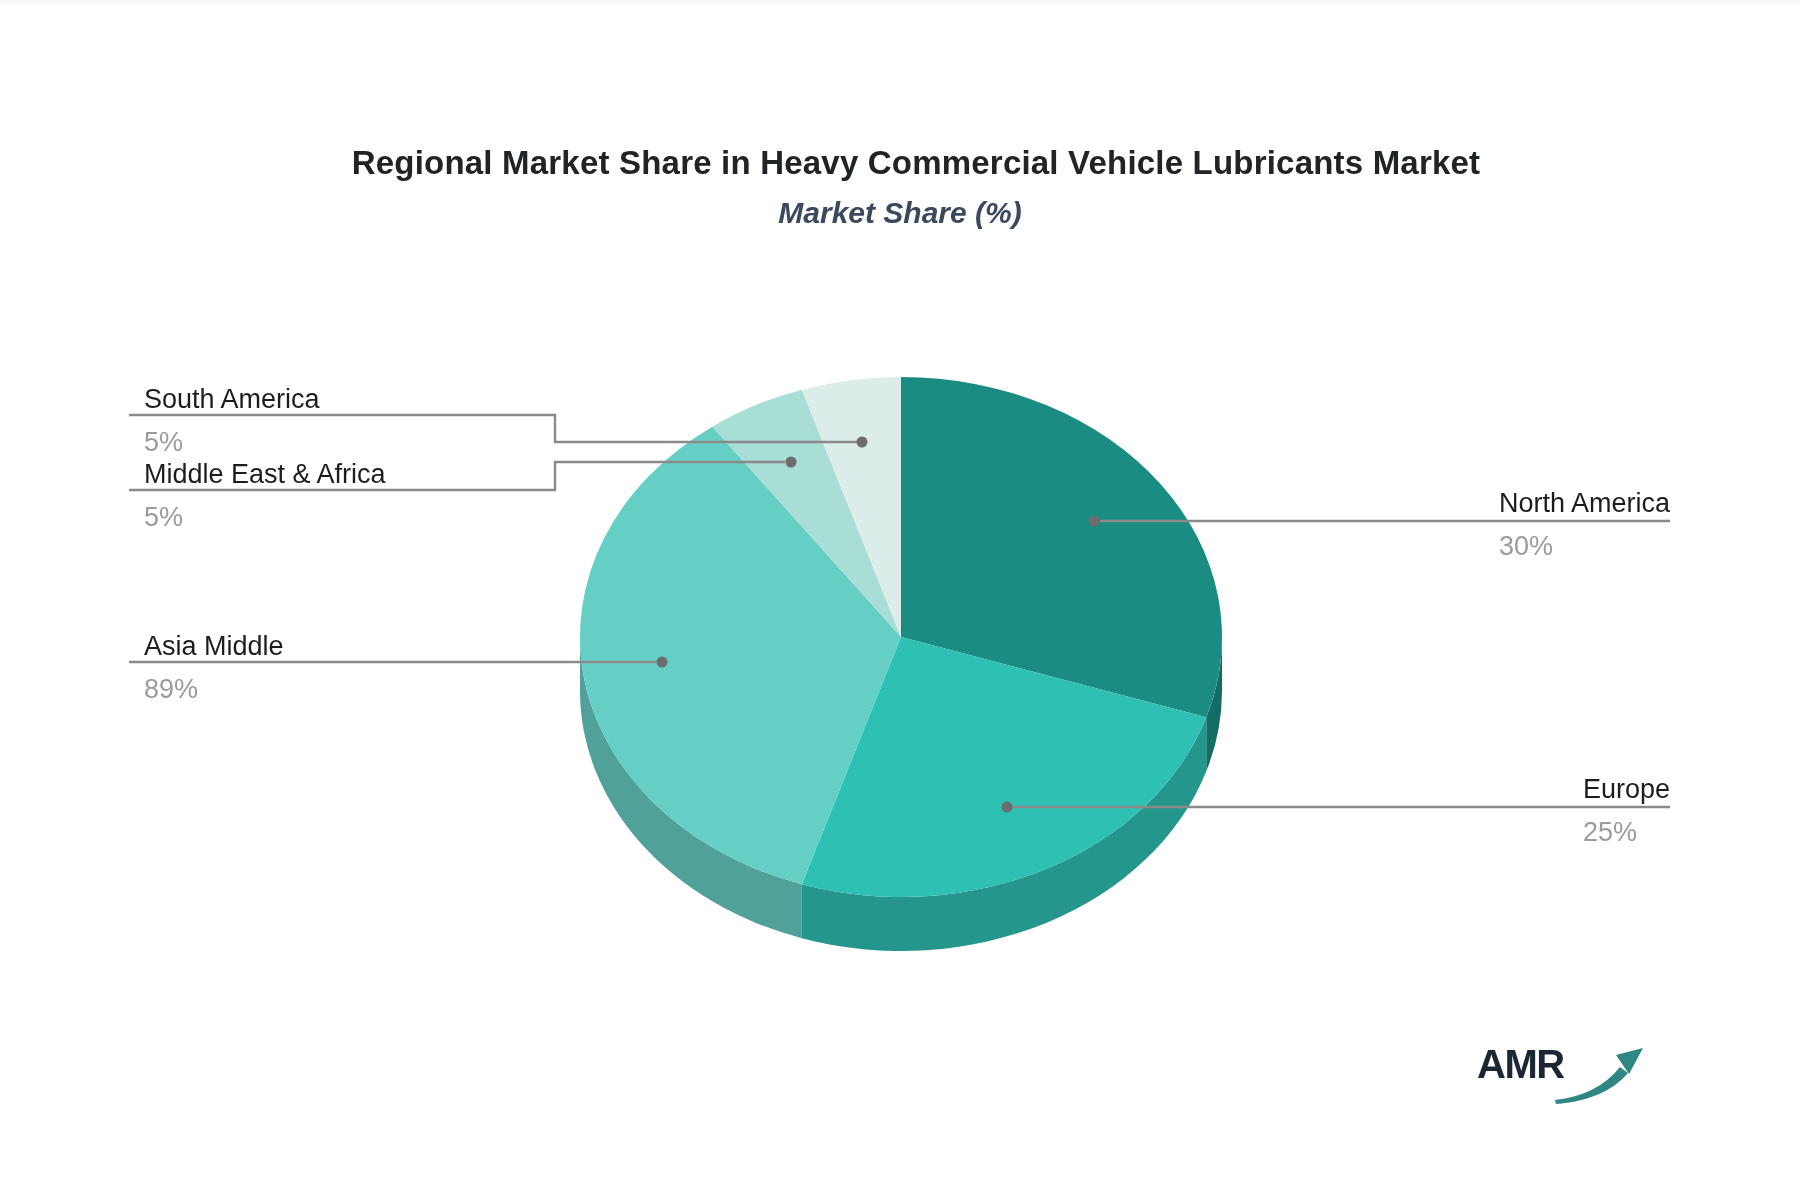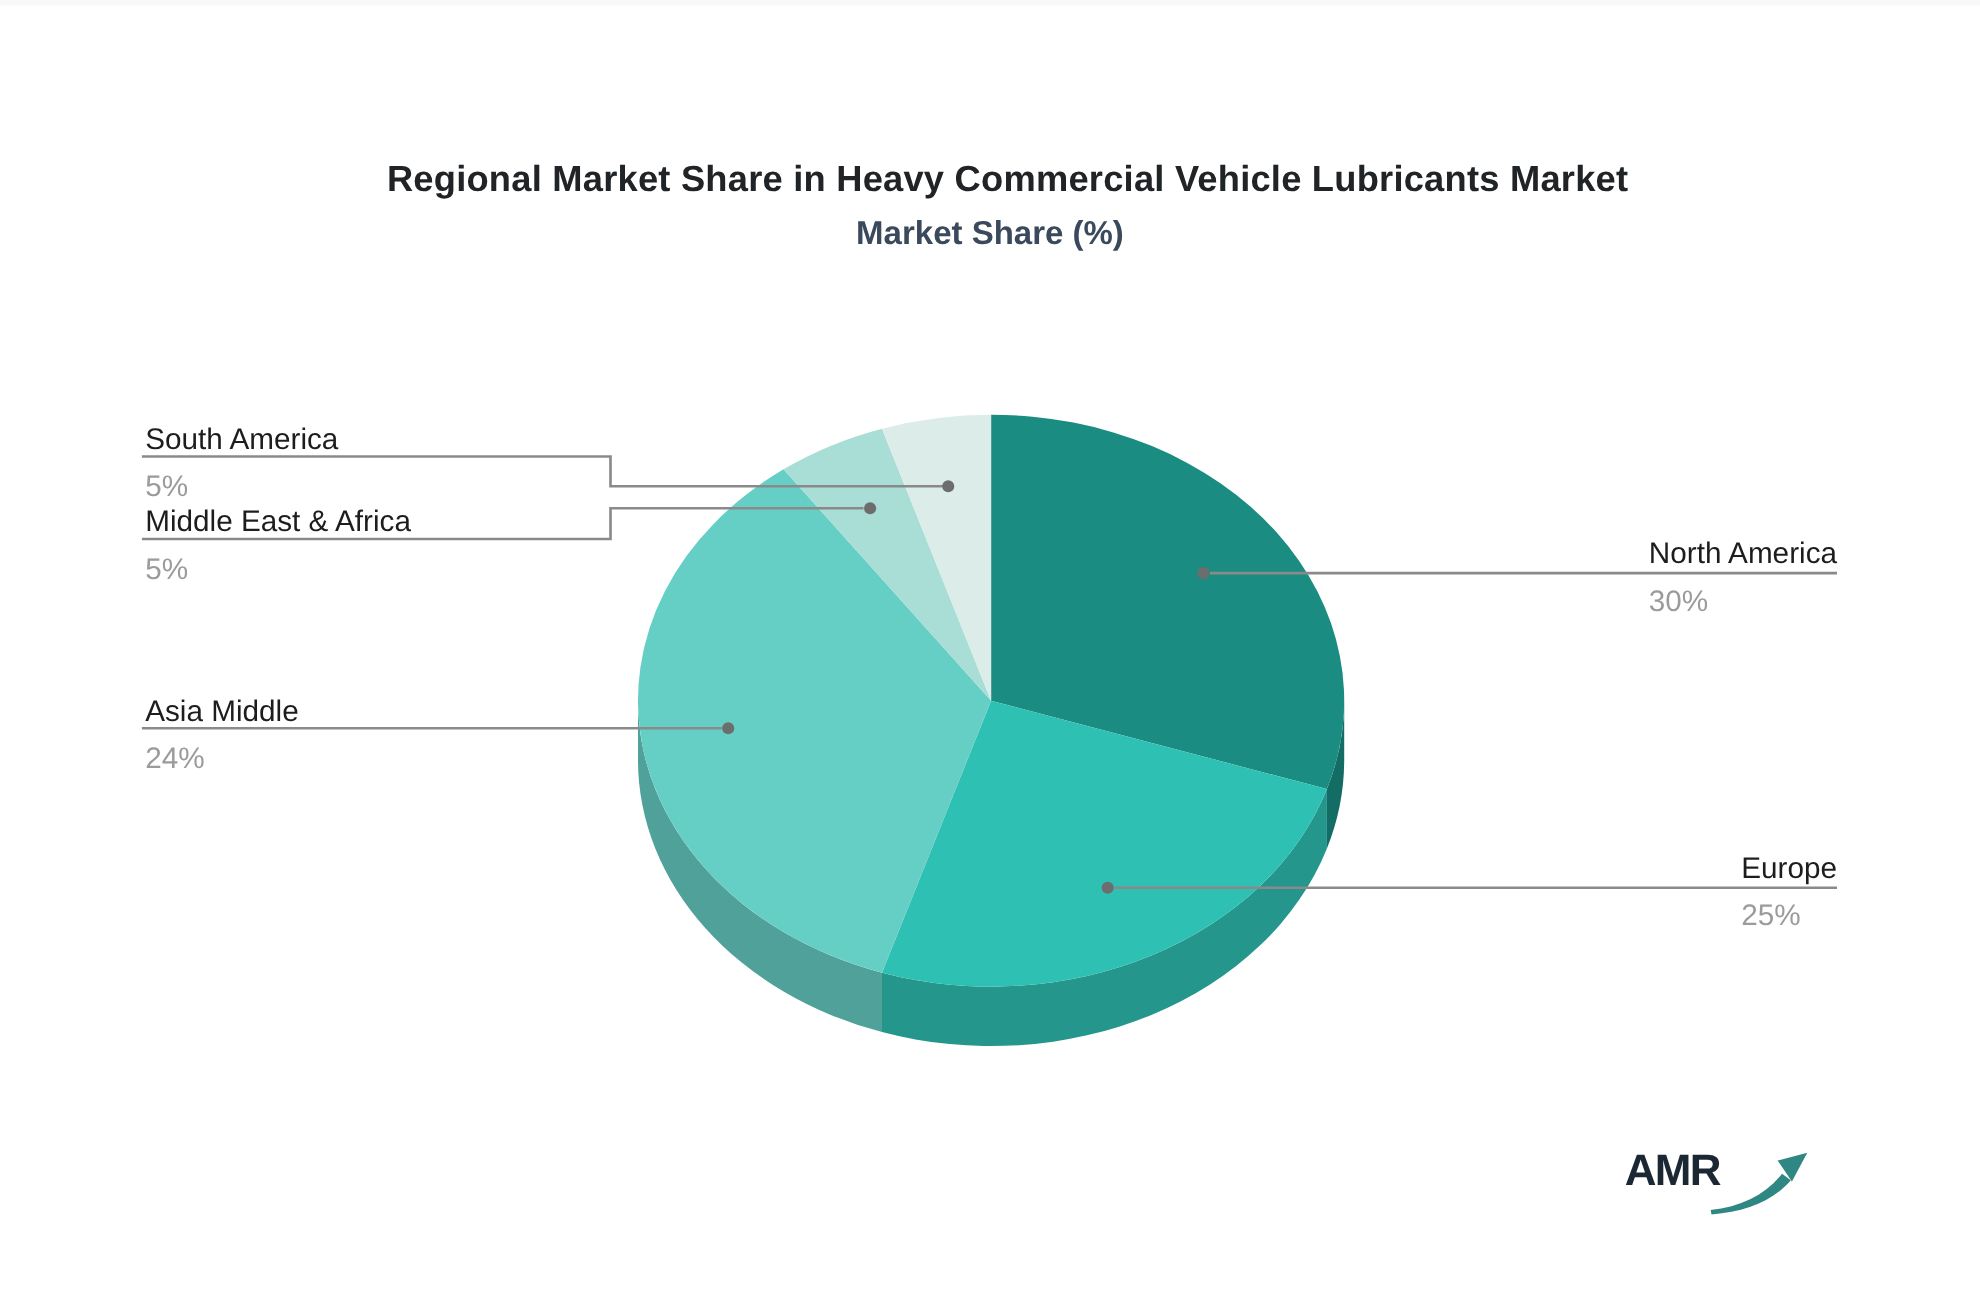--- a/index.html
+++ b/index.html
@@ -8,27 +8,27 @@
     background:#ffffff;font-family:"Liberation Sans",sans-serif;
     -webkit-font-smoothing:antialiased;
   }
   .top-strip{position:absolute;left:0;top:0;width:1800px;height:5px;background:#f7f8fa;}
   .chart-title{
     position:absolute;left:16px;top:144px;width:1800px;text-align:center;
     font-size:33px;font-weight:700;color:#212427;letter-spacing:.2px;
   }
   .chart-subtitle{
     position:absolute;left:0;top:196px;width:1800px;text-align:center;
-    font-size:30px;font-weight:700;color:#3a4a5c;
+    font-size:30px;font-weight:700;color:#3a4a5c;font-style:italic;
   }
   #pie-svg{position:absolute;left:0;top:0;width:1800px;height:1196px;}
   .callout{position:absolute;line-height:31px;}
   .callout .callout-name{font-size:27px;color:#1d1d1d;}
   .callout .callout-pct{font-size:27px;color:#9b9b9b;margin-top:12px;}
-  .callout.left{left:132px;text-align:left;}
+  .callout.left{left:144px;text-align:left;}
   .callout.right{right:130px;}
   .co-south-america{top:384px;}
   .co-mea{top:459px;}
   .co-asia-pacific{top:631px;}
   .co-north-america{top:488px;}
   .co-europe{top:774px;}
   .logo{position:absolute;left:1477px;top:1036px;width:180px;height:70px;}
   .logo-text{
     position:absolute;left:0;top:0;font-size:40px;font-weight:700;
     color:#1b2733;letter-spacing:-1.5px;line-height:56px;
@@ -67,21 +67,21 @@
 <div class="callout left co-south-america">
   <div class="callout-name">South America</div>
   <div class="callout-pct">5%</div>
 </div>
 <div class="callout left co-mea">
   <div class="callout-name">Middle East &amp; Africa</div>
   <div class="callout-pct">5%</div>
 </div>
 <div class="callout left co-asia-pacific">
   <div class="callout-name">Asia Middle</div>
-  <div class="callout-pct">24%</div>
+  <div class="callout-pct">89%</div>
 </div>
 <div class="callout right co-north-america">
   <div class="callout-name">North America</div>
   <div class="callout-pct">30%</div>
 </div>
 <div class="callout right co-europe">
   <div class="callout-name">Europe</div>
   <div class="callout-pct">25%</div>
 </div>
 

